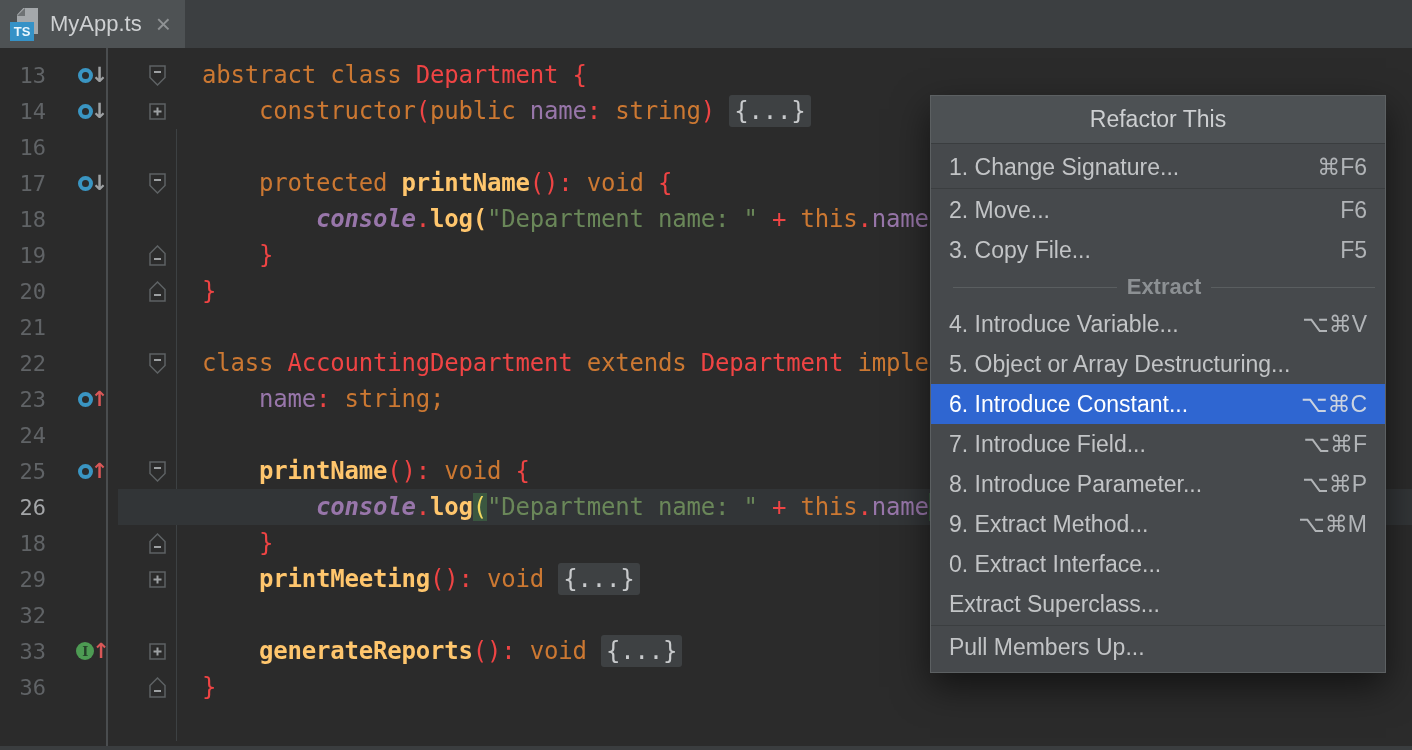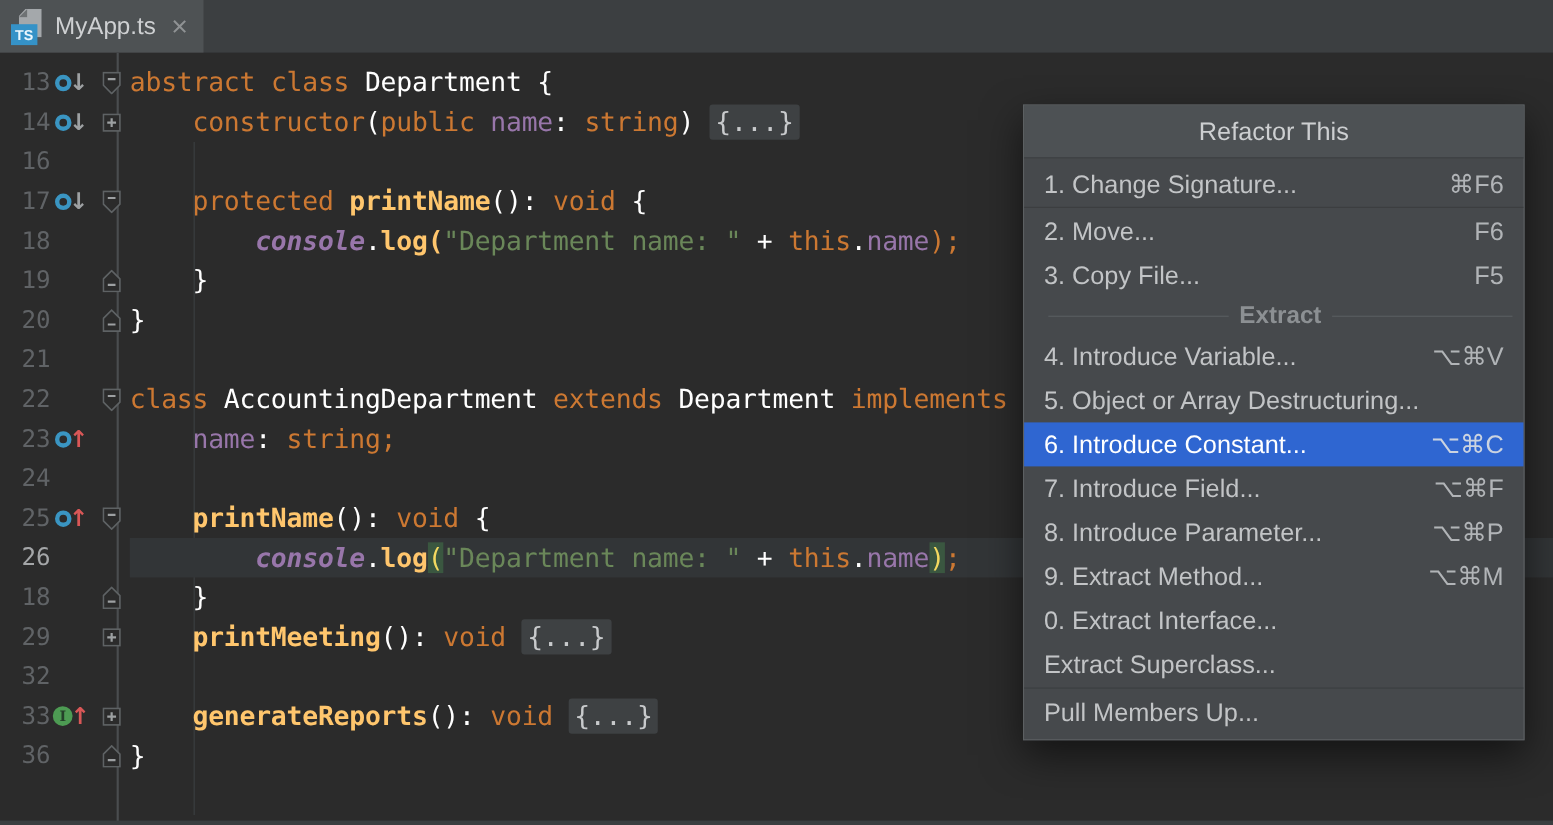--- a/index.html
+++ b/index.html
@@ -18,31 +18,31 @@
     clip-path:polygon(30% 0,100% 0,100% 100%,0 100%,0 26%);}
   .fi .fold{position:absolute;top:2px;left:7px;width:8px;height:8px;background:#6E7274;
     clip-path:polygon(0 100%,100% 0,100% 100%);}
   .fi .ts{position:absolute;left:0;bottom:1px;width:24px;height:19px;background:#3592C7;
     color:#EAF7FE;font-weight:bold;font-size:13px;display:flex;align-items:center;justify-content:center;}
   
   .editor{position:absolute;top:48px;left:0;right:0;bottom:0;background:#2B2B2B;}
   .fold-guide{position:absolute;left:106px;top:0;bottom:0;width:2px;background:#4A4D4F;}
   .indent-guide{position:absolute;left:176px;width:1px;background:#3D4143;}
   .lines{position:relative;padding-top:9px;}
-  .line{display:flex;align-items:center;height:36px;position:relative;}
+  .line{display:flex;align-items:center;height:36px;position:relative;gap:28px;}
   .line.current::before{content:"";position:absolute;left:118px;right:0;top:0;bottom:0;background:#323537;}
   .ln{width:46px;flex:none;text-align:right;color:#606366;
     font-family:"DejaVu Sans Mono",monospace;font-size:22px;position:relative;}
   .line.current .ln{color:#A4A6A8;}
   .gslot{width:38px;flex:none;display:flex;align-items:center;justify-content:center;position:relative;}
   .fslot{width:34px;flex:none;display:flex;align-items:center;justify-content:center;position:relative;}
   .code{position:relative;font-family:"DejaVu Sans Mono",monospace;font-size:24px;line-height:36px;
     white-space:pre;letter-spacing:-0.2px;color:#A9B7C6;}
   .tk-kw{color:#CC7832;}
-  .tk-plain{color:#ffffff;}
+  .tk-plain{color:#ef4444;}
   .tk-fn{color:#FFC66D;font-weight:bold;}
   .tk-field{color:#9876AA;}
   .tk-obj{color:#9876AA;font-style:italic;font-weight:bold;}
   .tk-str{color:#6A8759;}
   .tk-fold{background:#3E4143;color:#C8CACC;border-radius:3px;padding:2px 5px;}
   .tk-phl{background:#3A5740;color:#F3D960;}
   .gicon{display:flex;align-items:center;}
   .donut{width:7px;height:7px;border:4px solid #3A95C2;border-radius:50%;flex:none;}
   .arrow{font-family:"DejaVu Sans",sans-serif;font-size:21px;font-weight:bold;margin-left:-2px;line-height:1;}
   .arrow.gray{color:#9EA1A3;}

